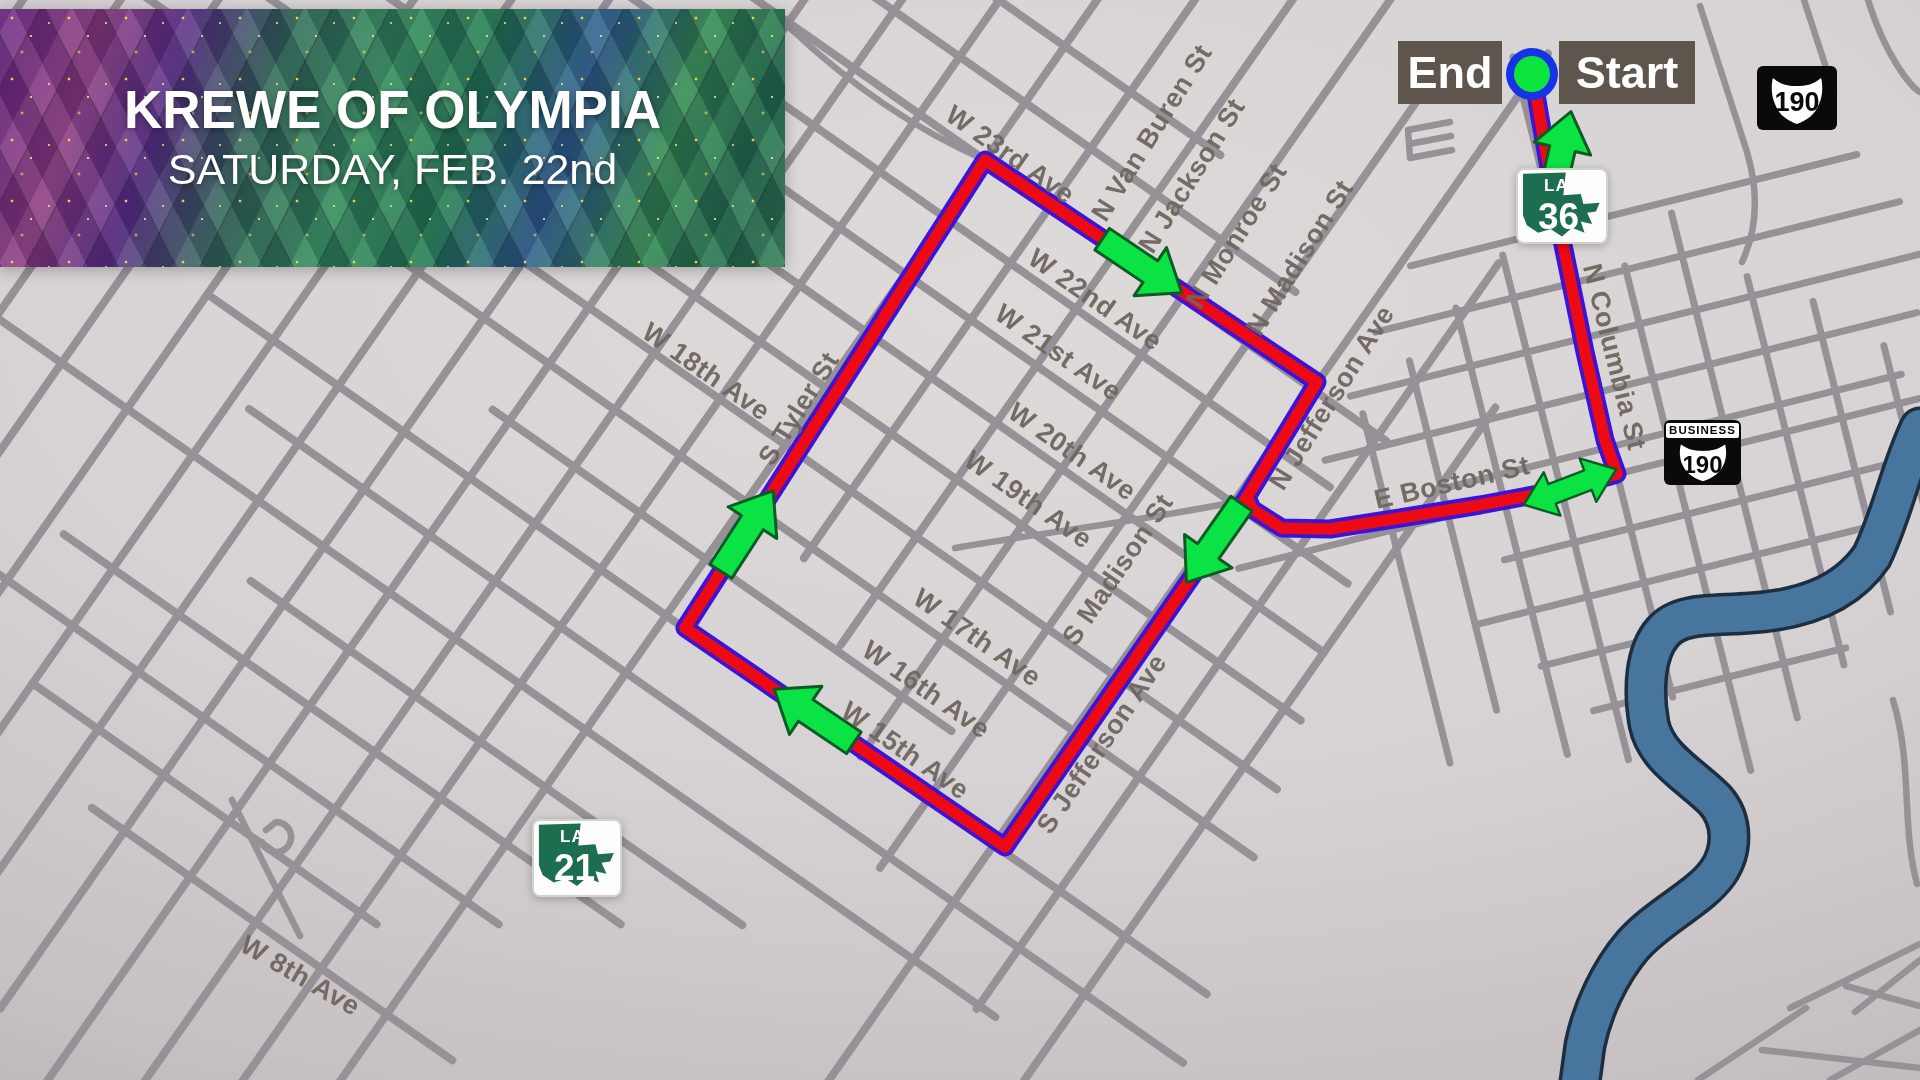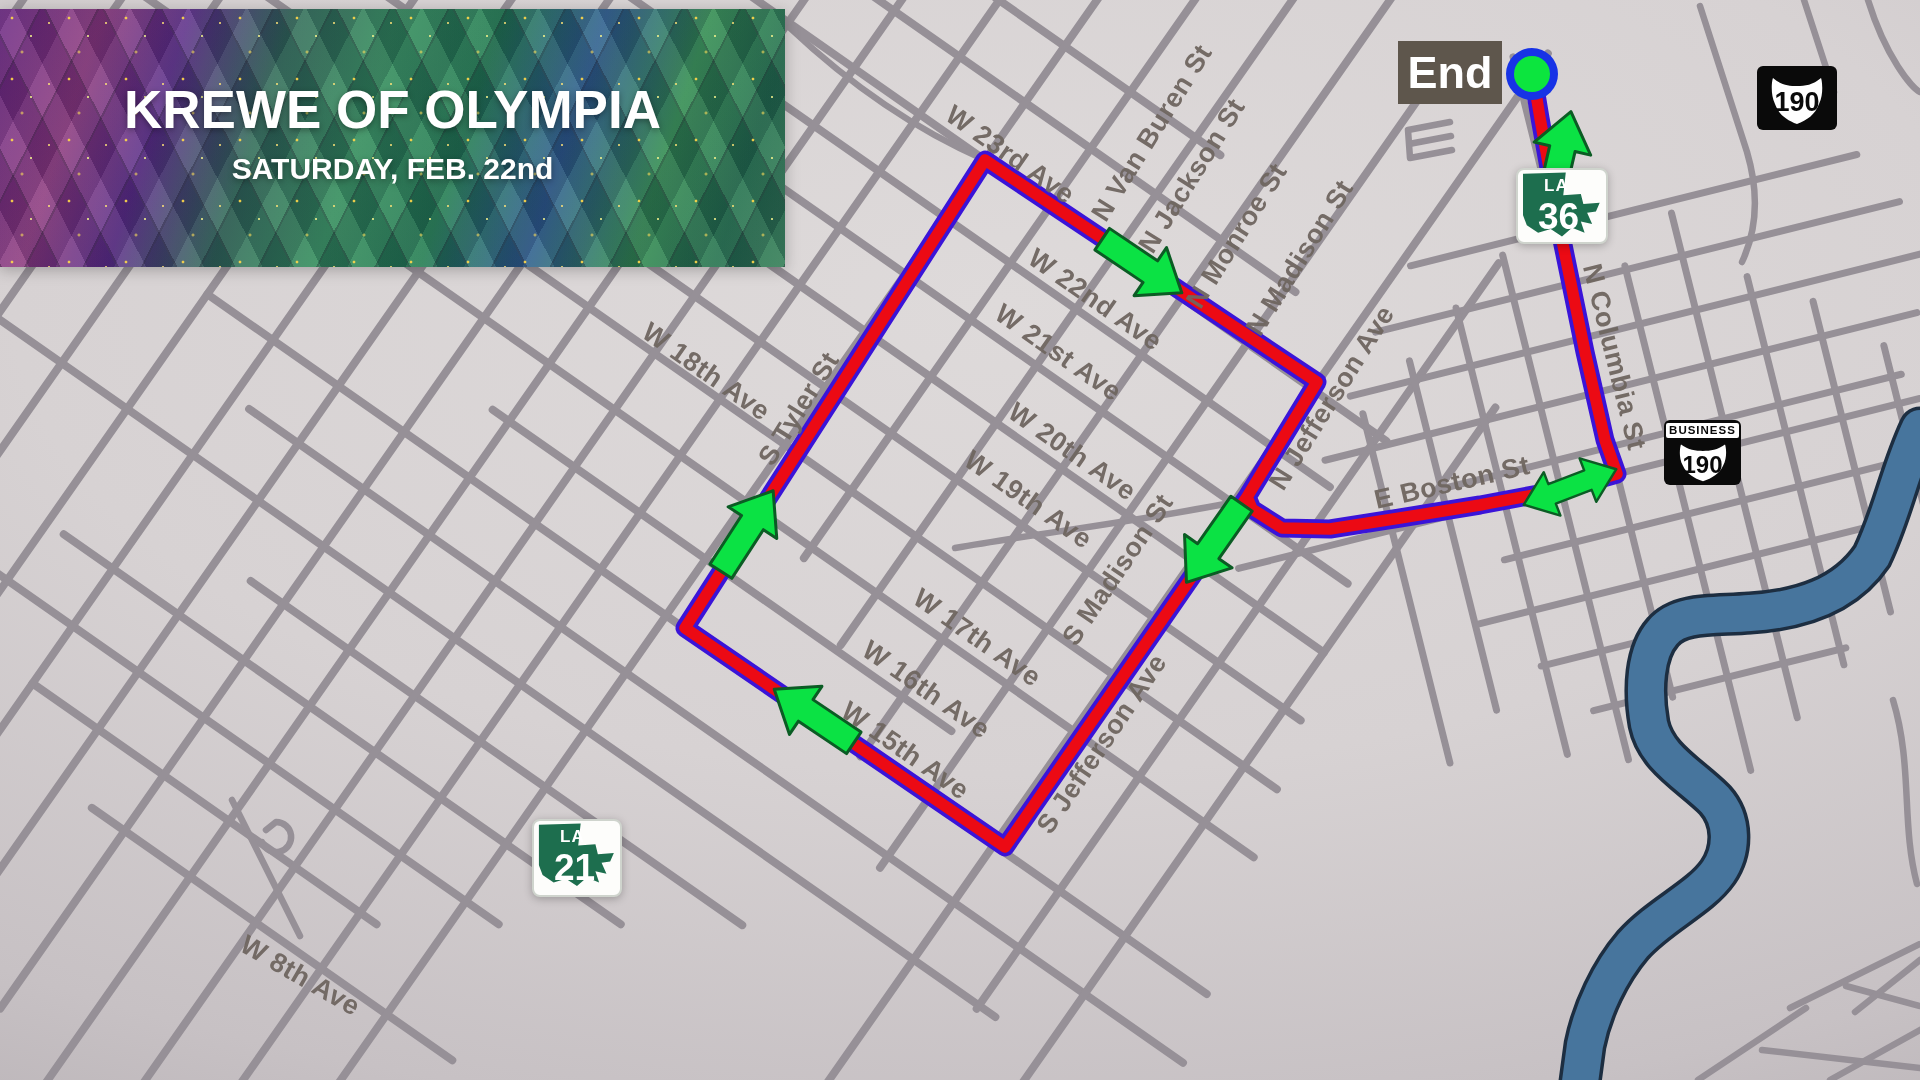--- a/index.html
+++ b/index.html
@@ -46,21 +46,21 @@
       radial-gradient(circle 2px at 49px 14px, rgba(255,228,120,.75) 45%, transparent 60%),
       radial-gradient(circle 3px at 22px 43px, rgba(250,220,90,.6) 40%, transparent 60%),
       repeating-linear-gradient(63deg, rgba(10,5,25,.28) 0 2px, transparent 2px 52px),
       repeating-linear-gradient(-63deg, rgba(10,5,25,.28) 0 2px, transparent 2px 52px),
       repeating-linear-gradient(63deg, rgba(255,255,255,.07) 0 26px, rgba(8,2,40,.14) 26px 52px),
       repeating-linear-gradient(-63deg, rgba(255,255,255,.06) 0 26px, rgba(20,0,45,.13) 26px 52px),
       linear-gradient(108deg,#6e2a84 0%, #8c3a7e 12%, #5c2f88 22%, #2f6a56 34%, #2f8a58 46%, #1f7a4e 58%, #2c5e8c 70%, #2f8a4e 82%, #20704a 92%, #2f7a52 100%);
     background-size:57px 61px,57px 61px,57px 61px,57px 61px,auto,auto,auto,auto,auto;
   }
   #banner .title{font-size:53px;font-weight:700;line-height:62px;text-shadow:0 2px 6px rgba(0,0,0,.38);}
-  #banner .date,#banner .time{font-size:30px;font-weight:700;line-height:56px;text-shadow:0 2px 6px rgba(0,0,0,.38);}
+  #banner .date,#banner .time{font-size:43px;font-weight:400;line-height:56px;text-shadow:0 2px 6px rgba(0,0,0,.38);}
 
   
   .route-tag{
     position:absolute;height:63px;background:var(--tag-background);color:#fff;
     font-size:45px;font-weight:700;display:flex;align-items:center;justify-content:center;
   }
   #end-tag{left:1398px;top:41px;width:104px;}
   #start-tag{left:1559px;top:41px;width:136px;}
   #terminus-marker{position:absolute;left:1505px;top:47px;width:54px;height:54px;}
 
@@ -230,20 +230,23 @@
     </div>
 
   <div id="banner">
     <div class="title">KREWE OF OLYMPIA</div>
     <div class="date">SATURDAY, FEB. 22nd</div>
   </div>
 
   <div class="route-tag" id="end-tag">
     <span>End</span>
   </div>
+  <div class="route-tag" id="start-tag">
+    <span>Start</span>
+  </div>
   <svg id="terminus-marker" viewBox="0 0 54 54">
     <circle cx="27" cy="27" r="26" fill="var(--marker-blue)"></circle>
     <circle cx="27" cy="27" r="18" fill="var(--marker-green)"></circle>
   </svg>
 
   <div class="shield shield-black" id="us190">
     <div class="us-shield" style="width:66px;height:56px;">
       <svg width="66" height="56" viewBox="0 0 60 56">
         <path fill="#fff" d="M6,8 C14,15 22,16 30,16 C38,16 46,15 54,8 C55,10 57,24 52,34 C48,45 40,50 30,54 C20,50 12,45 8,34 C3,24 5,10 6,8 Z"></path>
       </svg>

